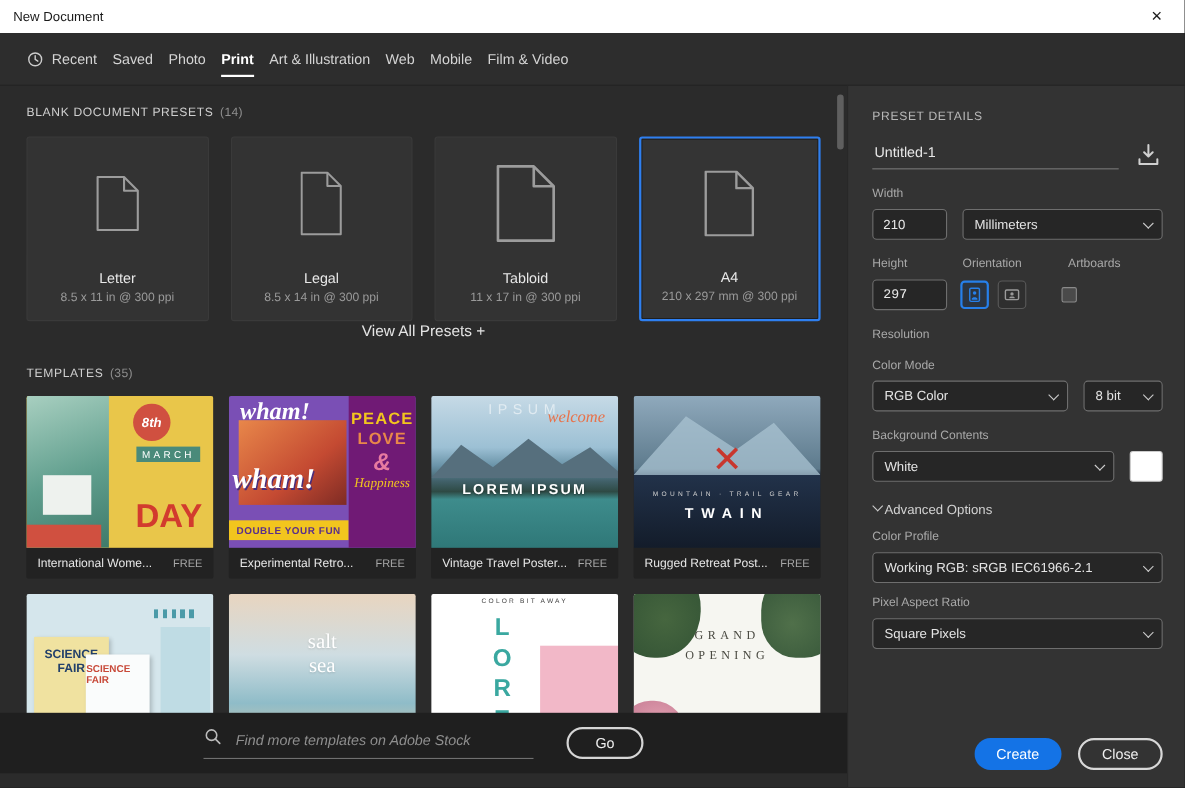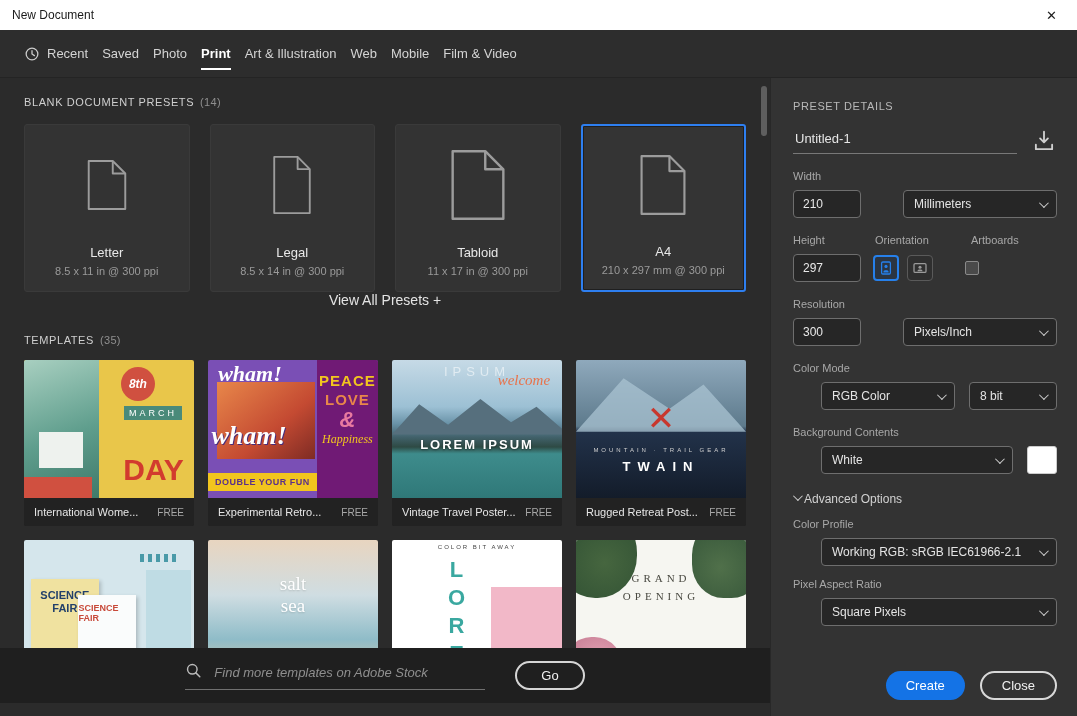--- a/index.html
+++ b/index.html
@@ -133,22 +133,22 @@
     font-family:inherit; }
   .saveico { width:26px; height:26px; cursor:pointer; flex:0 0 auto; }
   .lbl { font-size:11px; color:#a8a8a8; margin-top:16px; }
   .row { margin-top:8px; display:flex; gap:14px; align-items:center; }
   .numin { width:68px; height:28px; background:#262626; border:1px solid #6e6e6e;
     border-radius:4px; color:#e8e8e8; font-size:12px; padding:0 9px; outline:none;
     font-family:inherit; }
   .dd { height:28px; background:#262626; border:1px solid #6e6e6e; border-radius:4px;
     display:flex; align-items:center; justify-content:space-between; padding:0 10px;
     color:#e4e4e4; font-size:12px; cursor:pointer; }
-  .dd.grow { flex:1;margin-left:28px; }
-  .dd.w88 { width:88px; flex:0 0 auto; }
+  .dd.grow { flex:1; }
+  .dd.w88 { width:72px; flex:0 0 auto; }
   .chev { width:7px; height:7px; border-right:1.6px solid #cccccc;
     border-bottom:1.6px solid #cccccc; transform:rotate(45deg) translateY(-2px); }
   .lbl3 { display:flex; margin-top:16px; }
   .lbl3 span { font-size:11px; color:#a8a8a8; }
   .lbl3 .s1 { width:82px; } .lbl3 .s2 { width:96px; }
   .orient { width:26px; height:26px; border-radius:4px; background:#2f2f2f;
     border:1px solid #5a5a5a; display:flex; align-items:center; justify-content:center;
     cursor:pointer; color:#9a9a9a; }
   .orient.sel { border:2px solid #2680eb; color:#2680eb; background:#2b3542; }
   .orient svg { display:block; }
@@ -407,21 +407,21 @@
           <span class="chev"></span>
         </div>
       </div>
 
       <div class="lbl3">
         <span class="s1">Height</span>
         <span class="s2">Orientation</span>
         <span>Artboards</span>
       </div>
       <div class="row gap8" style="gap:8px;">
-        <input class="numin" type="text" style="margin-right: 4px;" value="297">
+        <input class="numin" type="text" style="margin-right: 4px; font-family: Liberation Mono, monospace;" value="297">
         <div class="orient sel">
           <span>
               <svg width="16" height="16" viewBox="0 0 20 20">
                 <rect x="4.5" y="2.5" width="11" height="15" rx="1.5" fill="none" stroke="currentColor" stroke-width="1.6"></rect>
                 <circle cx="10" cy="8" r="2" fill="currentColor"></circle>
                 <path d="M6.8 14.6 c0-2.4 6.4-2.4 6.4 0 v0.9 h-6.4 z" fill="currentColor"></path>
               </svg>
             </span>
         </div>
         <div class="orient">
@@ -430,27 +430,20 @@
                 <rect x="2.5" y="4.5" width="15" height="11" rx="1.5" fill="none" stroke="currentColor" stroke-width="1.6"></rect>
                 <circle cx="10" cy="9" r="1.9" fill="currentColor"></circle>
                 <path d="M6.9 13.6 c0-2.2 6.2-2.2 6.2 0 v0.4 h-6.2 z" fill="currentColor"></path>
               </svg>
             </span>
         </div>
         <div class="cb"></div>
       </div>
 
       <div class="lbl">Resolution</div>
-      <div class="row">
-        <input class="numin" type="text" value="300" style="">
-        <div class="dd grow">
-          <span>Pixels/Inch</span>
-          <span class="chev"></span>
-        </div>
-      </div>
 
       <div class="lbl">Color Mode</div>
       <div class="row">
         <div class="dd grow">
           <span>RGB Color</span>
           <span class="chev"></span>
         </div>
         <div class="dd w88">
           <span>8 bit</span>
           <span class="chev"></span>

